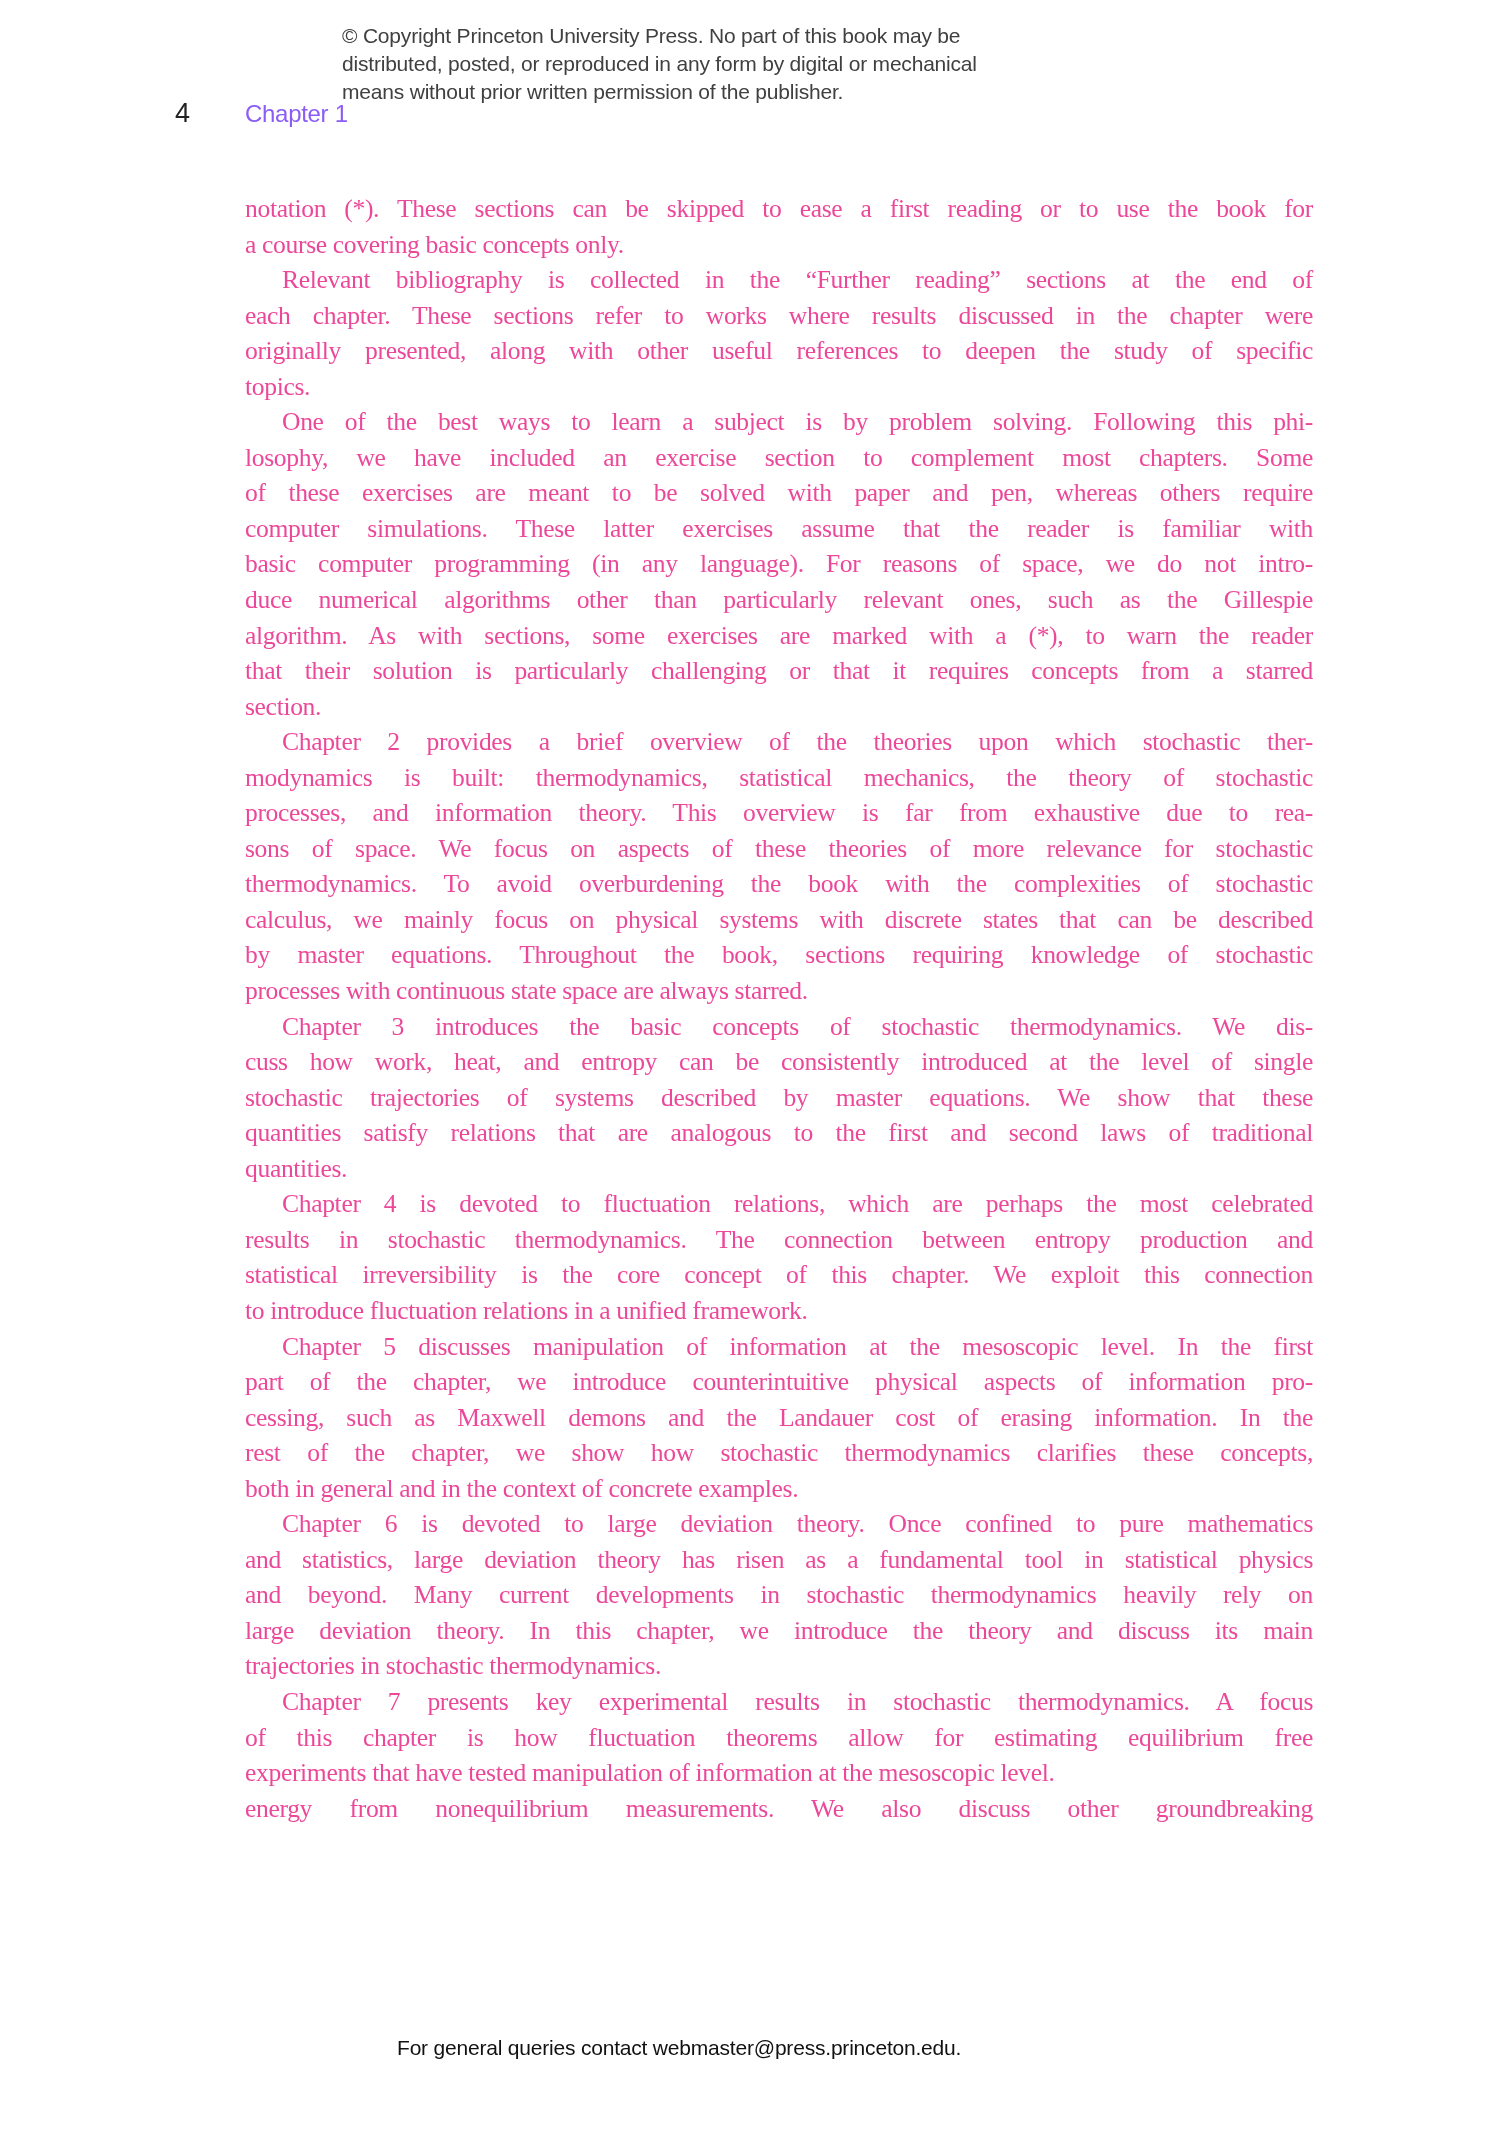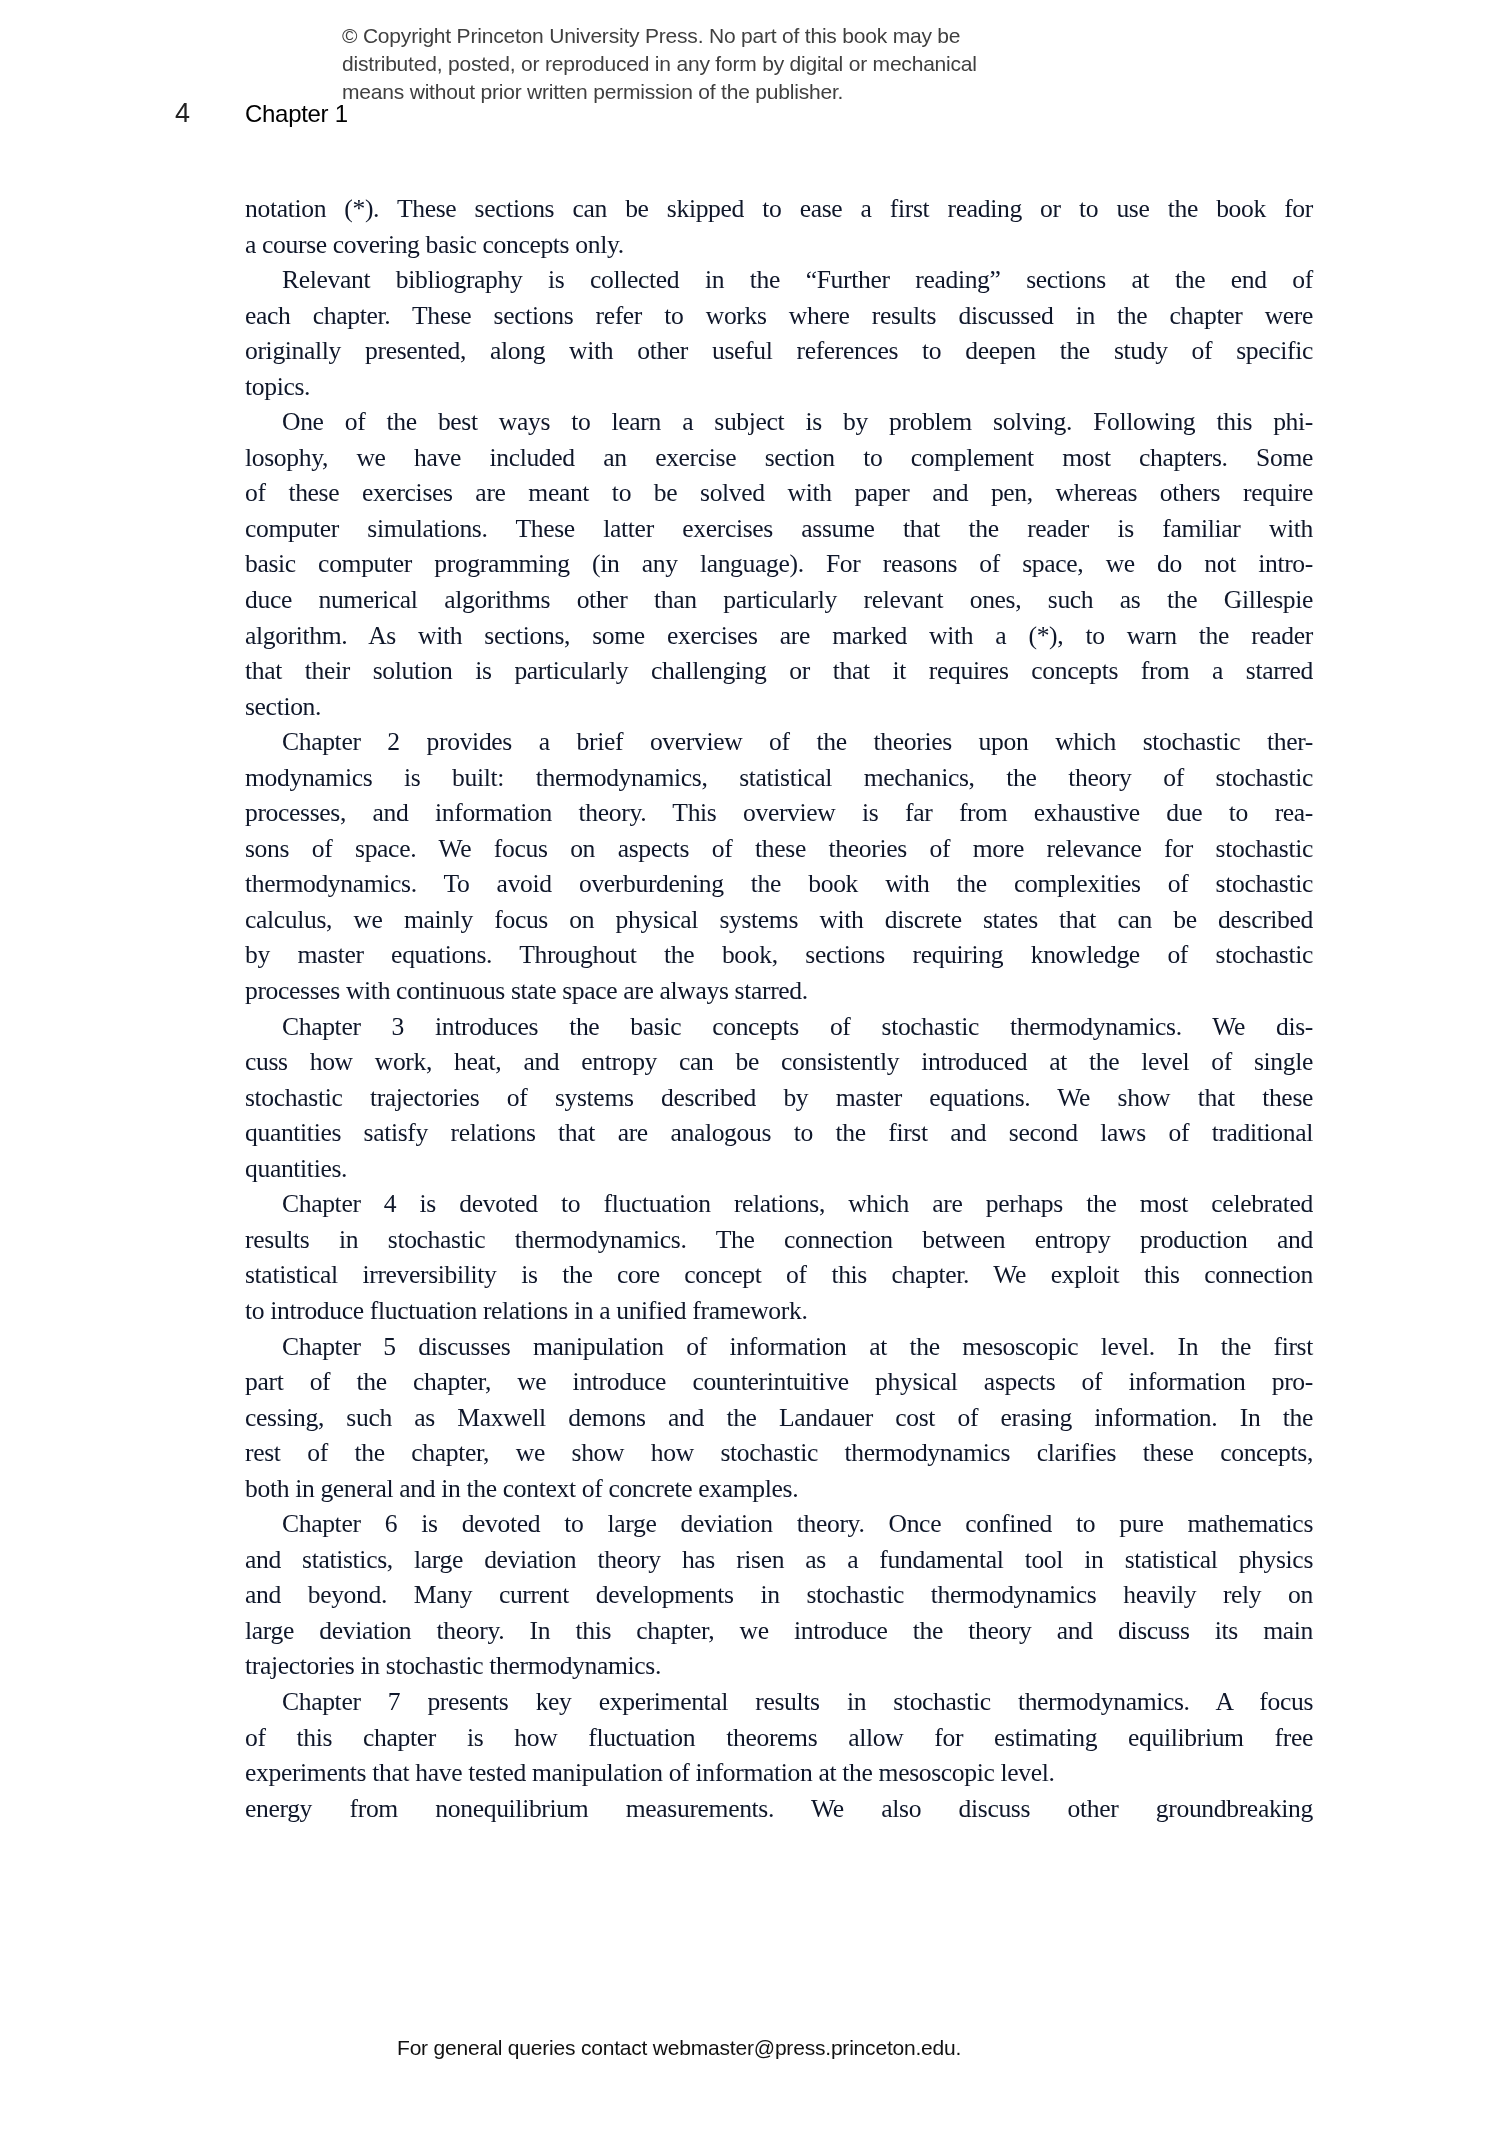--- a/index.html
+++ b/index.html
@@ -17,26 +17,26 @@
     .running-head {
       position: absolute; left: 175px; top: 98px; height: 32px;
       font-family: "Liberation Sans", sans-serif;
     }
     .page-number {
       position: absolute; left: 0; top: 0;
       font-size: 27px; color: #222; font-weight: normal;
     }
     .chapter-label {
       position: absolute; left: 70px; top: 2px; white-space: nowrap;
-      font-size: 24px; color: #000000; letter-spacing: -0.3px;
+      font-size: 24px; color: #8b5cf6; letter-spacing: -0.3px;
     }
     .body-text {
       position: absolute; left: 245px; top: 191px; width: 1068px;
       font-family: "Liberation Serif", serif;
-      font-size: 25.6px; line-height: 35.55px; color: #0f172a;
+      font-size: 25.6px; line-height: 35.55px; color: #ec4899;
       letter-spacing: -0.35px;
     }
     .para { margin: 0; }
     .line {
       display: block; white-space: nowrap; height: 35.55px;
       text-align: justify; text-align-last: justify;
     }
     .line.last { text-align-last: left; }
     .line.indent { padding-left: 37px; }
     .footer {

